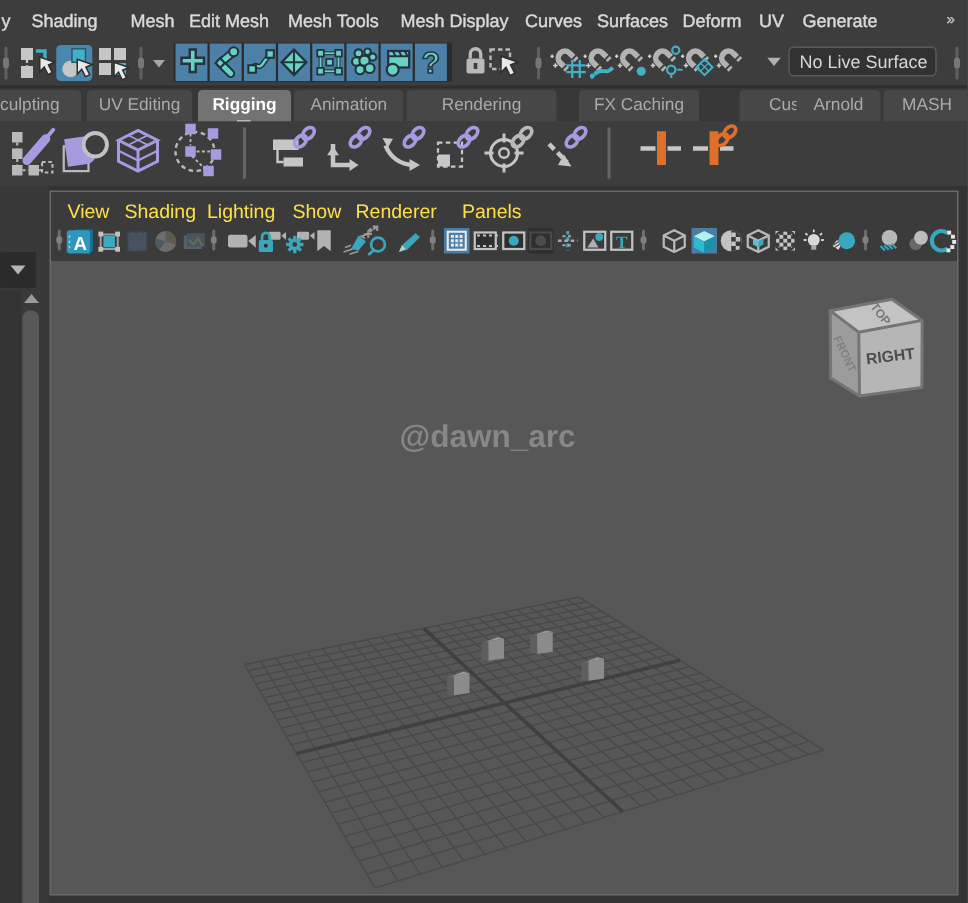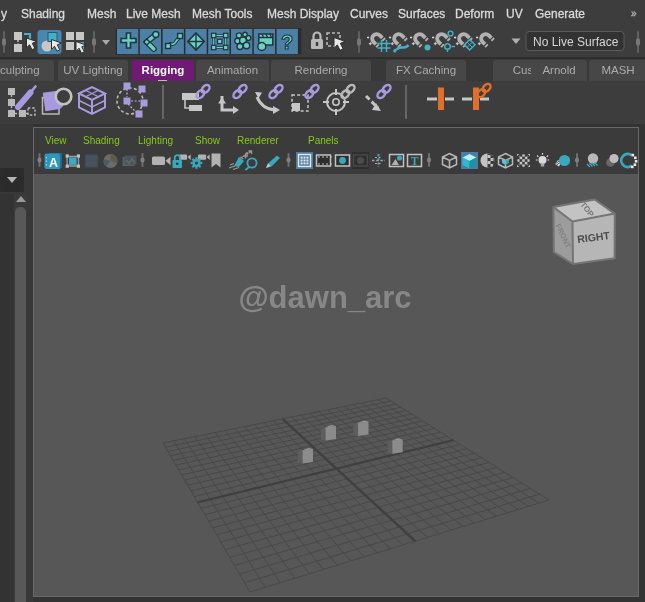--- a/index.html
+++ b/index.html
@@ -1,24 +1,24 @@
 <!DOCTYPE html>
 <html><head><meta charset="utf-8"><style>
 html,body{margin:0;padding:0}
 body{width:645px;height:602px;background:#3d3d3d;font-family:"Liberation Sans",sans-serif;overflow:hidden;position:relative}
 .abs{position:absolute}
 .mtx{position:absolute;top:0;height:28px;line-height:28px;font-size:12px;color:#d9d9d9;-webkit-text-stroke:0.3px #d9d9d9;white-space:nowrap}
-.ptx{position:absolute;height:23px;line-height:23px;font-size:10px;color:#84cc16;white-space:nowrap}
+.ptx{position:absolute;height:23px;line-height:23px;font-size:13px;color:#fde047;white-space:nowrap}
 .tab{position:absolute;height:21px;line-height:21px;font-size:11.5px;color:#ababab;background:#474747;border-radius:3px 3px 0 0;text-align:center}
 </style></head><body>
 <div class="abs" style="left:0;top:0;width:645px;height:28px;background:#3d3d3d"></div>
 <span class="mtx" style="left:1px">y</span>
 <span class="mtx" style="left:21px">Shading</span>
 <span class="mtx" style="left:87px">Mesh</span>
-<span class="mtx" style="left:126px">Live Mesh</span>
+<span class="mtx" style="left:126px">Edit Mesh</span>
 <span class="mtx" style="left:192px">Mesh Tools</span>
 <span class="mtx" style="left:267px">Mesh Display</span>
 <span class="mtx" style="left:350px">Curves</span>
 <span class="mtx" style="left:398px">Surfaces</span>
 <span class="mtx" style="left:455px">Deform</span>
 <span class="mtx" style="left:506px">UV</span>
 <span class="mtx" style="left:535px">Generate</span>
 <span class="mtx" style="left:631px;color:#8a8a8a;font-size:10px">»</span>
 <div class="abs" style="left:0;top:28px;width:645px;height:29px;background:#3d3d3d"></div>
 <svg class="abs" style="left:0;top:28px" width="645" height="29" viewBox="0 28 645 29">
@@ -155,22 +155,22 @@
     </g>
     <path d="M511.5,38.5 l9,0 -4.5,5.5 z" fill="#b0b0b0"></path>
     <rect x="526" y="31.5" width="98" height="19" rx="3" fill="#323232" stroke="#5a5a5a"></rect>
     <text x="533" y="45.5" font-size="12" fill="#d6d6d6" font-family="Liberation Sans">No Live Surface</text>
     <rect x="637" y="31" width="2" height="22" rx="1" fill="#5f5f5f"></rect>
     <rect x="636" y="38.26" width="4" height="7.48" rx="2" fill="#777"></rect>
   </svg>
 <div class="abs" style="left:0;top:57px;width:645px;height:2px;background:#2e2e2e"></div>
 <div class="abs" style="left:0;top:59px;width:645px;height:22px;background:#383838"></div>
 <div class="tab" style="left:-22px;top:60px;width:76px">Sculpting</div>
-<div class="tab" style="left:58px;top:60px;width:70px">UV Lighting</div>
-<div class="tab" style="left:132px;top:60px;width:62px;background:#701a75;color:#fff;font-weight:bold">Rigging</div>
+<div class="tab" style="left:58px;top:60px;width:70px">UV Editing</div>
+<div class="tab" style="left:132px;top:60px;width:62px;background:#737373;color:#fff;font-weight:bold">Rigging</div>
 <div class="tab" style="left:196px;top:60px;width:73px">Animation</div>
 <div class="tab" style="left:271px;top:60px;width:100px">Rendering</div>
 <div class="tab" style="left:349px;top:76px;width:22px">FX</div>
 <div class="tab" style="left:386px;top:60px;width:80px">FX Caching</div>
 <div class="tab" style="left:493px;top:60px;width:79px">Custom</div>
 <div class="tab" style="left:531px;top:60px;width:56px">Arnold</div>
 <div class="tab" style="left:589px;top:60px;width:58px">MASH</div>
 <div class="abs" style="left:158px;top:80px;width:9px;height:2px;background:#bbb"></div>
 <div class="abs" style="left:0;top:81px;width:645px;height:43px;background:#3d3d3d"></div>
 <svg class="abs" style="left:0;top:81px" width="645" height="43" viewBox="0 81 645 43">
@@ -444,12 +444,12 @@
     <polygon points="572.5,221.5 614.8,213.6 614.6,258.3 573,264" fill="#b6b6b6"></polygon>
     <path d="M553.4,207.1 L594.6,199.5 L614.8,213.6 L572.5,221.5 Z M553.4,207.1 L553.8,252 L573,264 L572.5,221.5 M573,264 L614.6,258.3 L614.8,213.6" fill="none" stroke="#757575" stroke-width="2" stroke-linejoin="round"></path>
     <text x="594" y="241" font-size="10.5" font-weight="bold" fill="#4c4c4c" text-anchor="middle" transform="rotate(-7 594 241)" font-family="Liberation Sans">RIGHT</text>
     <g transform="translate(585,211) rotate(52)">
       <text x="0" y="0" font-size="8" font-weight="bold" fill="#787878" text-anchor="middle" font-family="Liberation Sans">TOP</text>
     </g>
     <g transform="translate(561,237) rotate(65)">
       <text x="0" y="0" font-size="7.5" font-weight="bold" fill="#818181" text-anchor="middle" font-family="Liberation Sans">FRONT</text>
     </g>
 </svg>
-<div class="abs" style="left:230px;top:280px;width:190px;text-align:center;font-size:31px;font-weight:bold;color:#878787">@dawn_arc</div>
+<div class="abs" style="left:230px;top:280px;width:190px;text-align:center;font-size:21px;font-weight:bold;color:#878787">@dawn_arc</div>
 </body></html>

